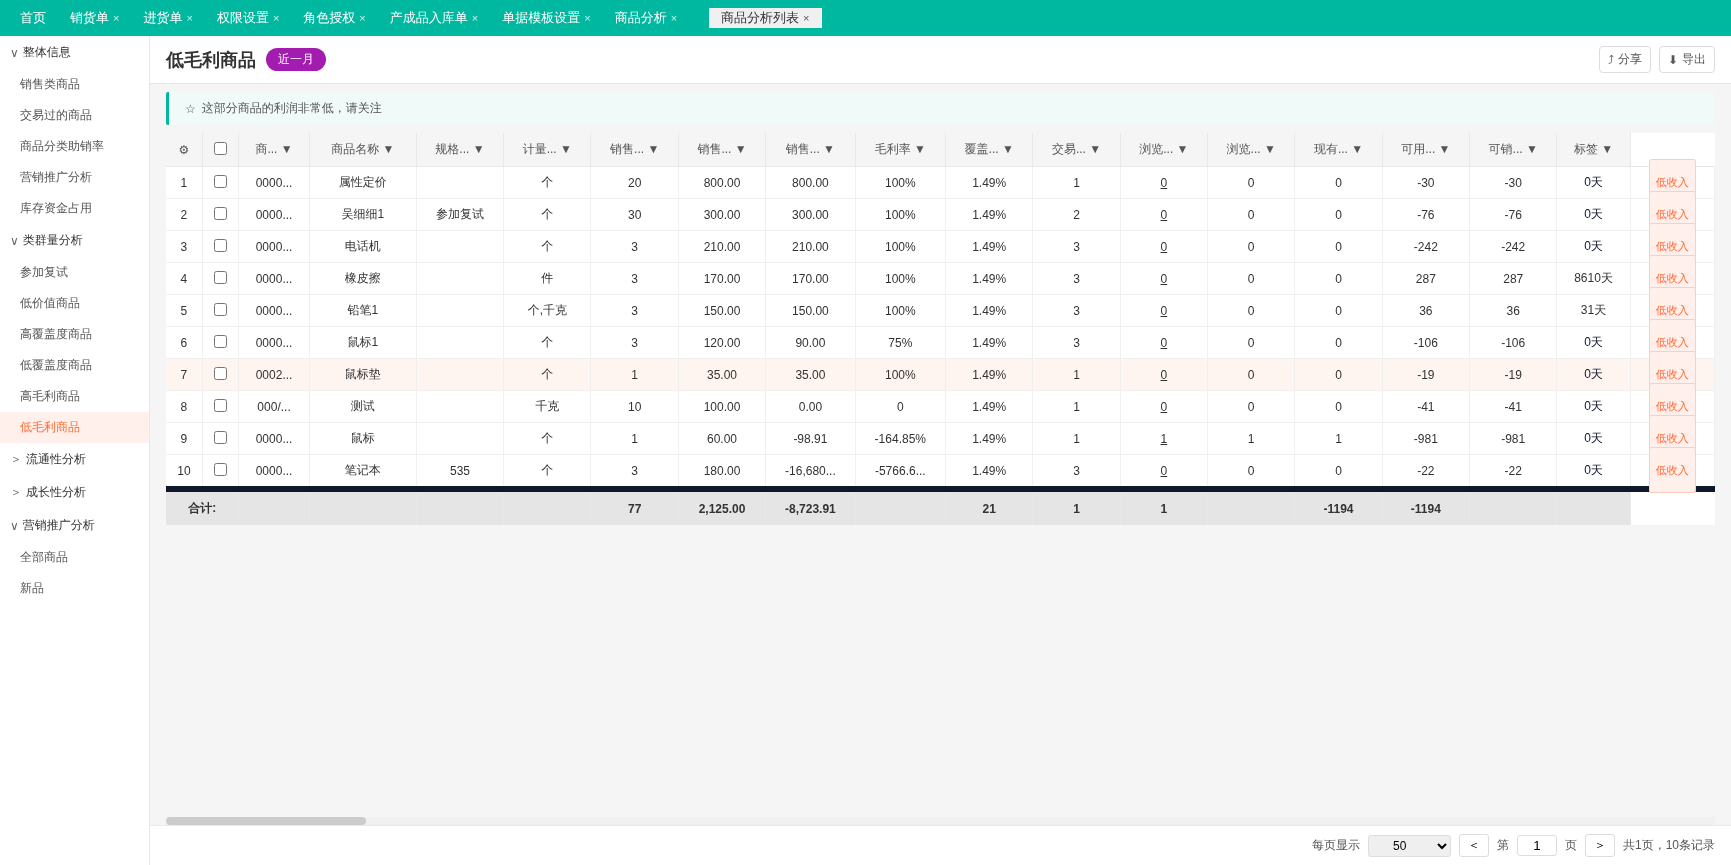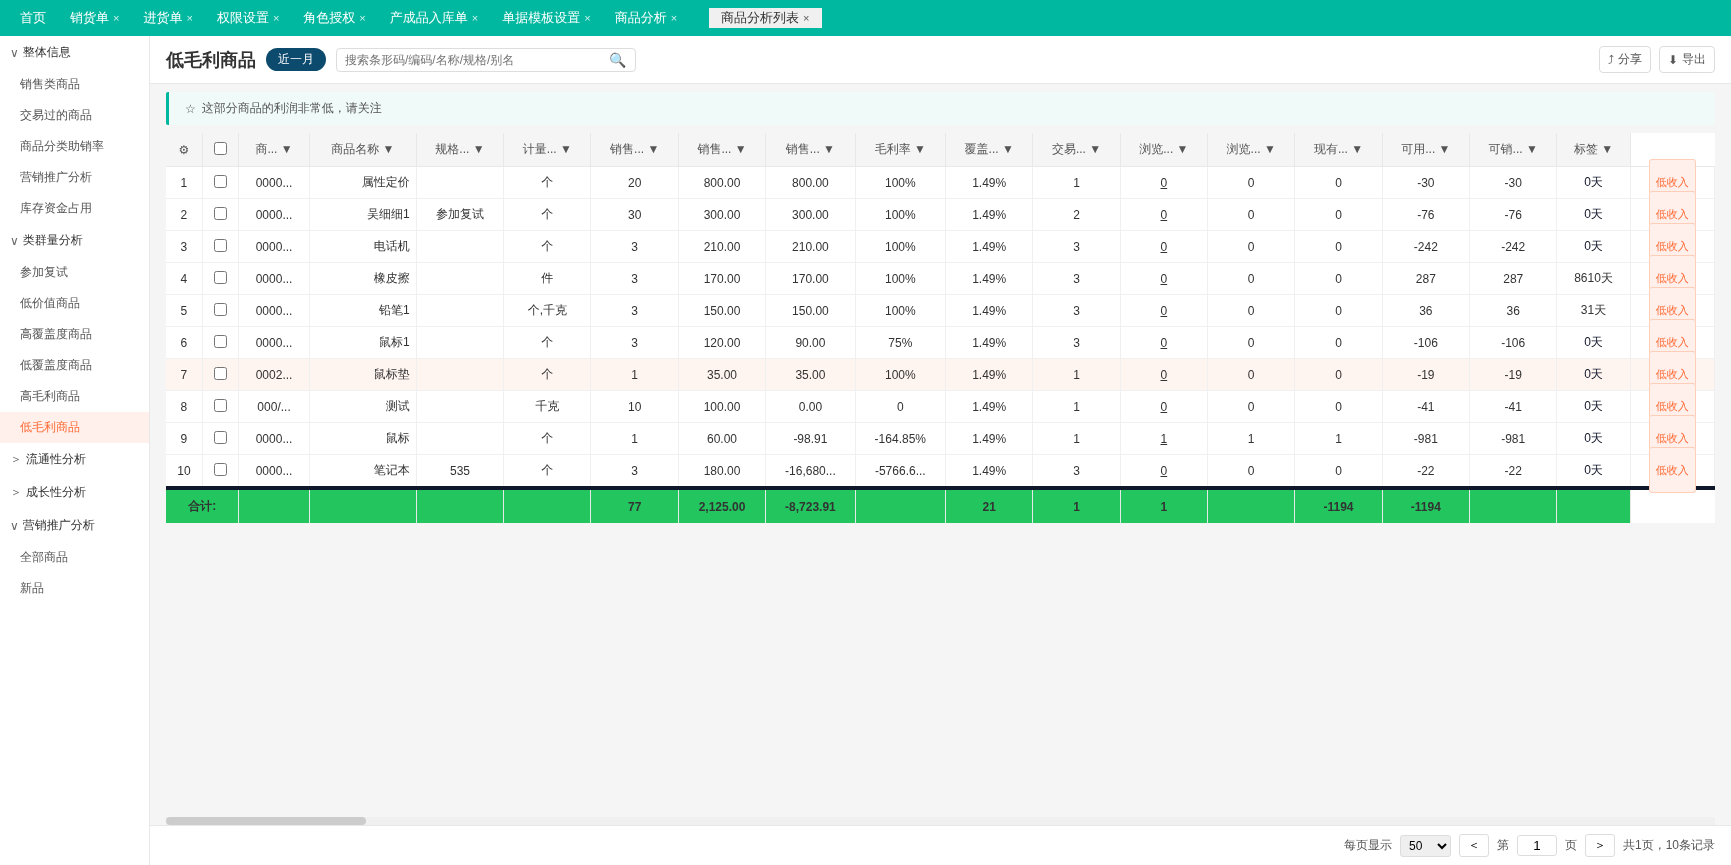--- a/index.html
+++ b/index.html
@@ -67,21 +67,21 @@
     .page-header {
       display: flex;
       align-items: center;
       padding: 10px 16px;
       background: #fff;
       border-bottom: 1px solid #e8e8e8;
       gap: 10px;
     }
     .page-title { font-size: 18px; font-weight: bold; color: #333; }
     .period-btn {
-      background: #0c4a6e;
+      background: #a21caf;
       color: #fff;
       border: none;
       border-radius: 12px;
       padding: 3px 12px;
       font-size: 12px;
       cursor: pointer;
       text-align: right;
     }
     .search-box {
       display: flex;
@@ -160,36 +160,36 @@
     }
     tbody tr { border-bottom: 1px solid #f0f0f0; }
     tbody tr.highlighted { background: #fff5f0; }
     tbody td {
       padding: 7px 6px;
       text-align: center;
       color: #333;
       border-right: 1px solid #f0f0f0;
       white-space: nowrap;
     }
-    tbody td.text-left { text-align: right; }
+    tbody td.text-left { text-align: center; }
     .tag-low-income {
       background: #fff0ec;
       color: #ff6b35;
       border: 1px solid #ffcdb8;
       border-radius: 3px;
       padding: 16px 6px;
       font-size: 11px;
     }
     .orange-text { color: #0f172a; }
     .underline { text-decoration: underline; cursor: pointer; }
 
     
     .totals-row {
-      background: #22c55e;
-      border-top: 4px solid #0f172a;
+      background: #e5e5e5;
+      border-top: 6px solid #0f172a;
     }
     .totals-row td {
       font-weight: bold;
       padding: 8px 6px;
       border-right: 1px solid #e8e8e8;
       text-align: center;
     }
 
     
     .pagination-bar {
@@ -198,21 +198,21 @@
       justify-content: flex-end;
       padding: 8px 16px;
       background: #fff;
       border-top: 1px solid #e8e8e8;
       gap: 8px;
       font-size: 12px;
       color: #555;
     }
     .page-size-select {
       border: 1px solid #ddd;
-      padding: 2px 4px;
+      padding: 2px 20px;
       border-radius: 3px;
       font-size: 12px;
     }
     .page-btn {
       border: 1px solid #ddd;
       background: #fff;
       padding: 2px 8px;
       border-radius: 3px;
       cursor: pointer;
       font-size: 12px;
@@ -320,24 +320,20 @@
     </div>
     <div class="sidebar-item">全部商品</div>
     <div class="sidebar-item">新品</div>
   </aside>
 
   <main class="main-content">
 
     <div class="page-header">
       <h1 class="page-title">低毛利商品</h1>
       <button class="period-btn">近一月</button>
-      <div class="search-box">
-        <input type="text" placeholder="搜索条形码/编码/名称/规格/别名" style="">
-        <span class="search-icon">🔍</span>
-      </div>
       <div class="header-actions">
         <button class="action-btn">
           <span>⤴</span>
           <span>分享</span>
         </button>
         <button class="action-btn">
           <span>⬇</span>
           <span>导出</span>
         </button>
       </div>

